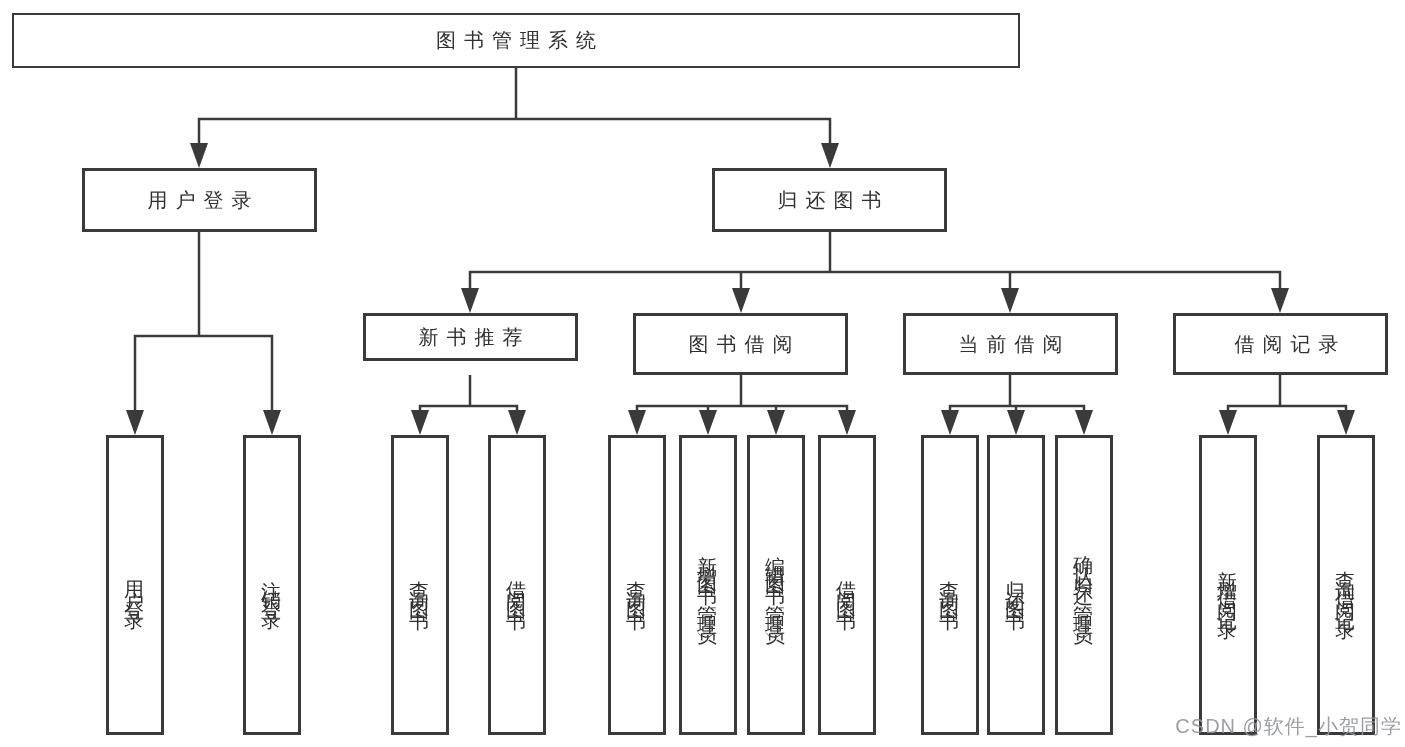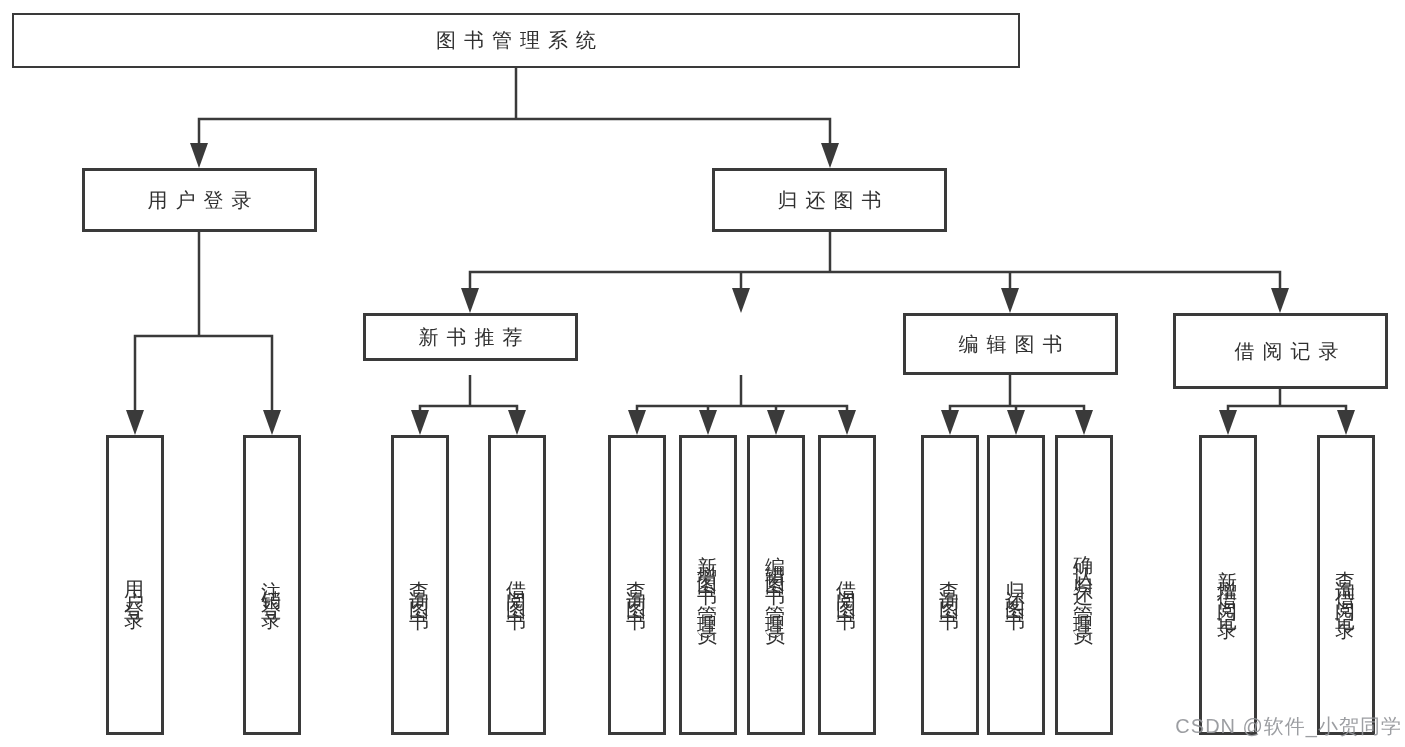--- a/index.html
+++ b/index.html
@@ -111,22 +111,23 @@
       <polygon points="1337,410 1355,410 1346,435"></polygon>
     </g>
   </svg>
 
   <div class="box hbox root-box" style="left:12px; top:13px; width:1008px; height:55px;">图书管理系统</div>
 
   <div class="box hbox" style="left:82px; top:168px; width:235px; height:64px;">用户登录</div>
   <div class="box hbox" style="left:712px; top:168px; width:235px; height:64px;">归还图书</div>
 
   <div class="box hbox" style="left:363px; top:313px; width:215px; height:48px;">新书推荐</div>
-  <div class="box hbox" style="left:903px; top:313px; width:215px; height:62px;">编辑图书</div>
-  <div class="box hbox" style="left:1173px; top:313px; width:215px; height:76px;padding-left:12px;">借阅记录</div>
+  <div class="box hbox" style="left:633px; top:313px; width:215px; height:62px;">图书借阅</div>
+  <div class="box hbox" style="left:903px; top:313px; width:215px; height:62px;">当前借阅</div>
+  <div class="box hbox" style="left:1173px; top:313px; width:215px; height:62px;padding-left:12px;">借阅记录</div>
 
   <div class="box vbox" style="left:106px; top:435px; width:58px; height:300px;">用户登录</div>
   <div class="box vbox" style="left:243px; top:435px; width:58px; height:300px;">注销登录</div>
 
   <div class="box vbox" style="left:391px; top:435px; width:58px; height:300px;">查询图书</div>
   <div class="box vbox" style="left:488px; top:435px; width:58px; height:300px;">借阅图书</div>
 
   <div class="box vbox" style="left:608px; top:435px; width:58px; height:300px;">查询图书</div>
   <div class="box vbox" style="left:679px; top:435px; width:58px; height:300px;">新增图书（管理员）</div>
   <div class="box vbox" style="left:747px; top:435px; width:58px; height:300px;">编辑图书（管理员）</div>

